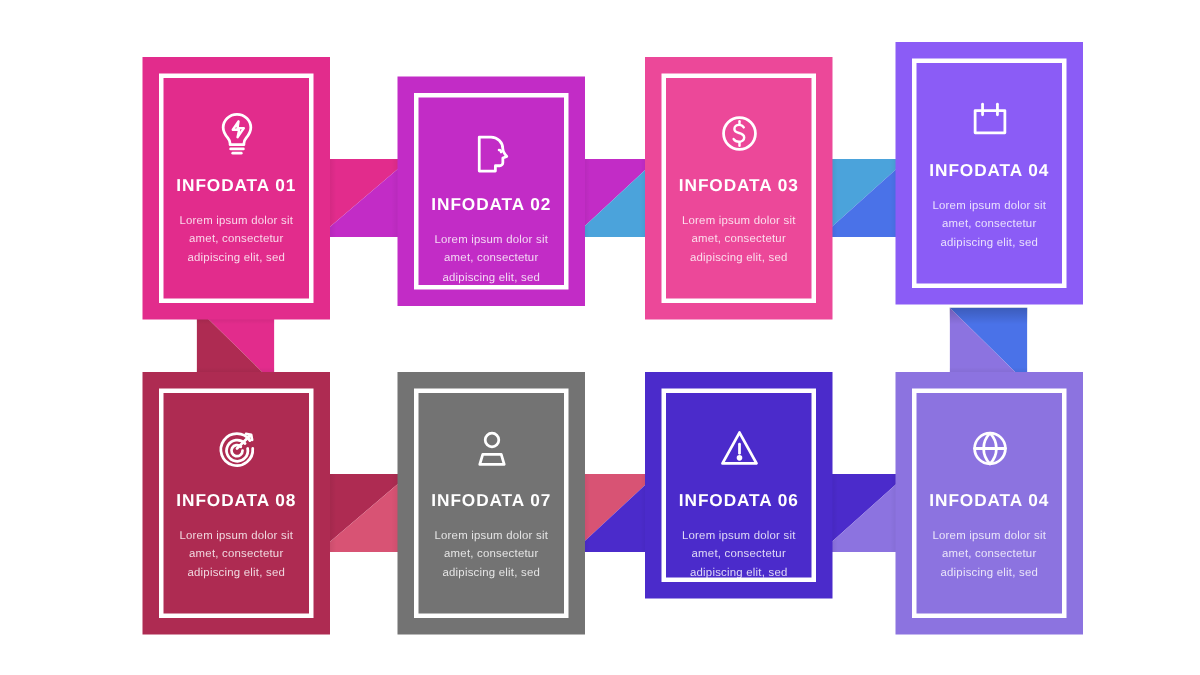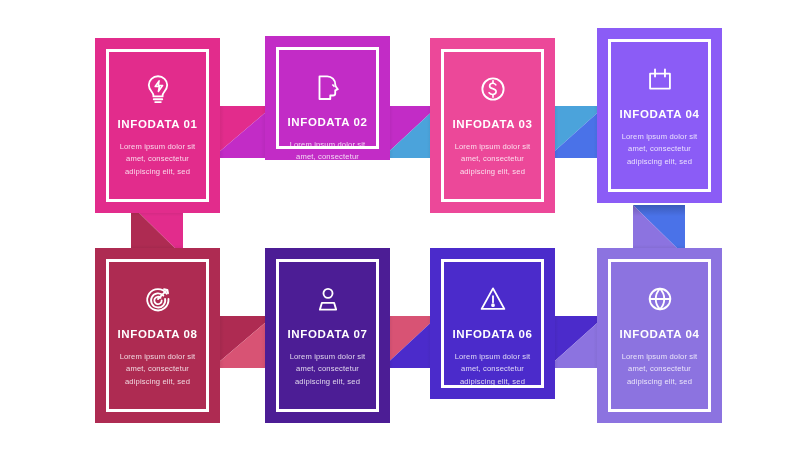--- a/index.html
+++ b/index.html
@@ -102,21 +102,21 @@
             <path d="M24 6c-7.2 0-13 5.6-13 12.4 0 4.6 2.3 7.4 4.3 9.8 1.4 1.7 2.2 3 2.2 5.1v1.2h13v-1.2c0-2.1.8-3.4 2.2-5.1 2-2.4 4.3-5.2 4.3-9.8C37 11.6 31.2 6 24 6z"></path>
             <path d="M18 38.5h12"></path>
             <path d="M20 42.5h8"></path>
             <path d="M25.5 12.5l-5.5 8h6l-1.5 7 6-8.5h-6z" stroke-width="2.2"></path>
           </svg>
         </span>
         <div class="title">INFODATA 01</div>
         <div class="body">Lorem ipsum dolor sit amet, consectetur adipiscing elit, sed</div>
       </div>
     </div>
-    <div class="card" style="left: 265px; top: 36px; width: 125px; height: 124px; background: rgb(194, 44, 198);">
+    <div class="card" style="left: 265px; top: 51px; width: 125px; height: 153px; background: rgb(194, 44, 198);">
       <div class="inner">
         <span class="ico">
           <svg viewBox="0 0 48 48" fill="none" stroke="#ffffff" stroke-width="2.6" stroke-linecap="round" stroke-linejoin="round">
             <path d="M12 9h11c6.2 0 11.2 5 11.2 11.2 0 2.1.7 3.3 2.1 5l1.6 2-3.7 1.6v4.3c0 1.6-1.3 2.9-2.9 2.9h-4.1v5H12z"></path>
             <path d="M30.5 21.2c1.1 0 2 .9 2 2" stroke-width="2.2"></path>
           </svg>
         </span>
         <div class="title">INFODATA 02</div>
         <div class="body">Lorem ipsum dolor sit amet, consectetur adipiscing elit, sed</div>
       </div>
@@ -156,21 +156,21 @@
             <path d="M31.6 19.3A10 10 0 1 0 34 24"></path>
             <path d="M27.6 22.3A5.2 5.2 0 1 0 29.2 26"></path>
             <line x1="24" y1="24" x2="36.5" y2="11.5"></line>
             <path d="M32.5 10.2l4.8.9.9 4.8"></path>
           </svg>
         </span>
         <div class="title">INFODATA 08</div>
         <div class="body">Lorem ipsum dolor sit amet, consectetur adipiscing elit, sed</div>
       </div>
     </div>
-    <div class="card" style="left: 265px; top: 248px; width: 125px; height: 175px; background: #4c1d95;">
+    <div class="card" style="left: 265px; top: 248px; width: 125px; height: 175px; background: #737373;">
       <div class="inner">
         <span class="ico">
           <svg viewBox="0 0 48 48" fill="none" stroke="#ffffff" stroke-width="2.6" stroke-linecap="round" stroke-linejoin="round">
             <circle cx="24" cy="16" r="6.4"></circle>
             <path d="M12.5 39l2.8-9.5h17.4L35.5 39z"></path>
           </svg>
         </span>
         <div class="title">INFODATA 07</div>
         <div class="body">Lorem ipsum dolor sit amet, consectetur adipiscing elit, sed</div>
       </div>

